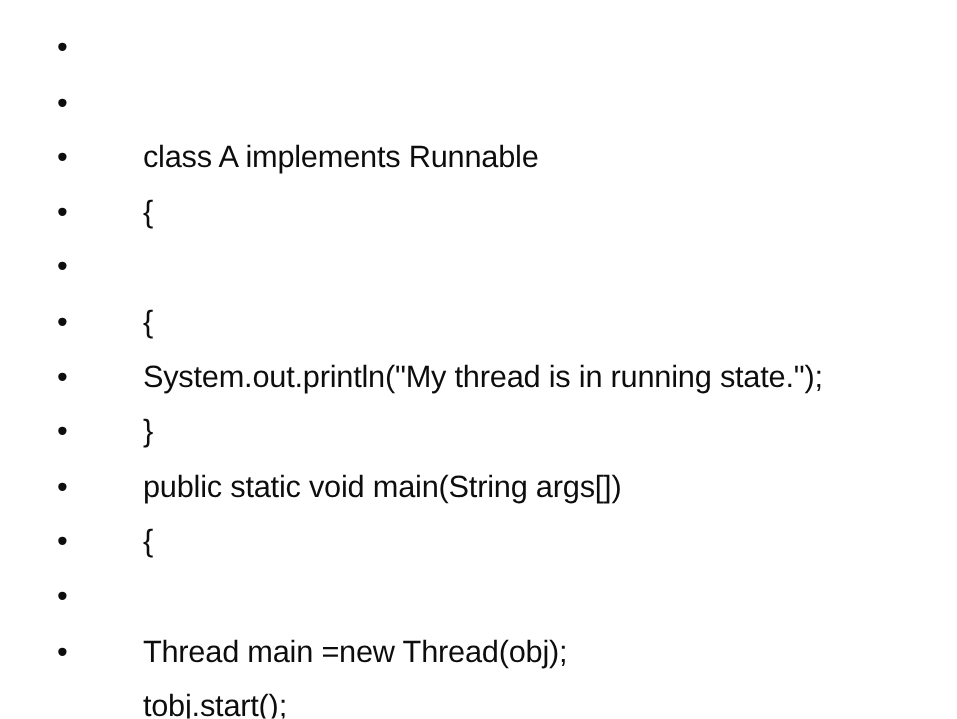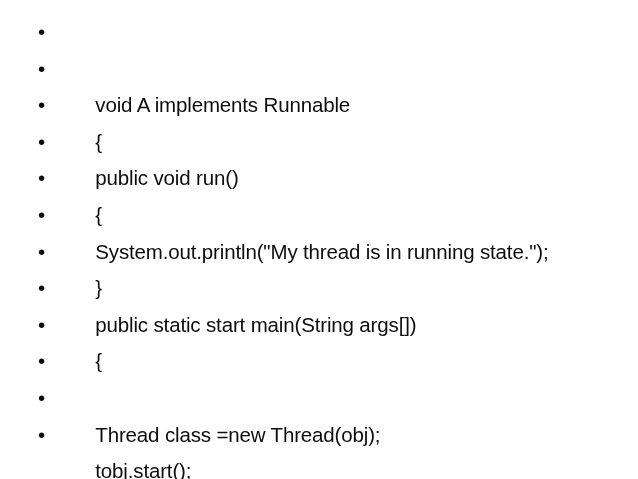--- a/index.html
+++ b/index.html
@@ -59,65 +59,64 @@
 </style>
 </head>
 <body>
 
 <div id="slide">
 
   <ul id="bullet-list">
 
     <li>
       <span class="bullet-glyph">•</span>
-      <span class="line-text">void A implements Runnable</span>
+      <span class="line-text">class A implements Runnable</span>
     </li>
 
     <li>
       <span class="bullet-glyph">•</span>
       <span class="line-text">{</span>
     </li>
 
     <li>
       <span class="bullet-glyph">•</span>
-      <span class="line-text">public void run()</span>
     </li>
 
     <li>
       <span class="bullet-glyph">•</span>
       <span class="line-text">{</span>
     </li>
 
     <li>
       <span class="bullet-glyph">•</span>
       <span class="line-text">System.out.println("My thread is in running state.");</span>
     </li>
 
     <li>
       <span class="bullet-glyph">•</span>
       <span class="line-text">}</span>
     </li>
 
     <li>
       <span class="bullet-glyph">•</span>
-      <span class="line-text">public static start main(String args[])</span>
+      <span class="line-text">public static void main(String args[])</span>
     </li>
 
     <li>
       <span class="bullet-glyph">•</span>
       <span class="line-text">{</span>
     </li>
 
     <li>
       <span class="bullet-glyph">•</span>
     </li>
 
     <li>
       <span class="bullet-glyph">•</span>
-      <span class="line-text">Thread class =new Thread(obj);</span>
+      <span class="line-text">Thread main =new Thread(obj);</span>
     </li>
 
     <li>
       <span class="bullet-glyph">•</span>
       <span class="line-text">tobj.start();</span>
     </li>
 
     <li>
       <span class="bullet-glyph">•</span>
       

